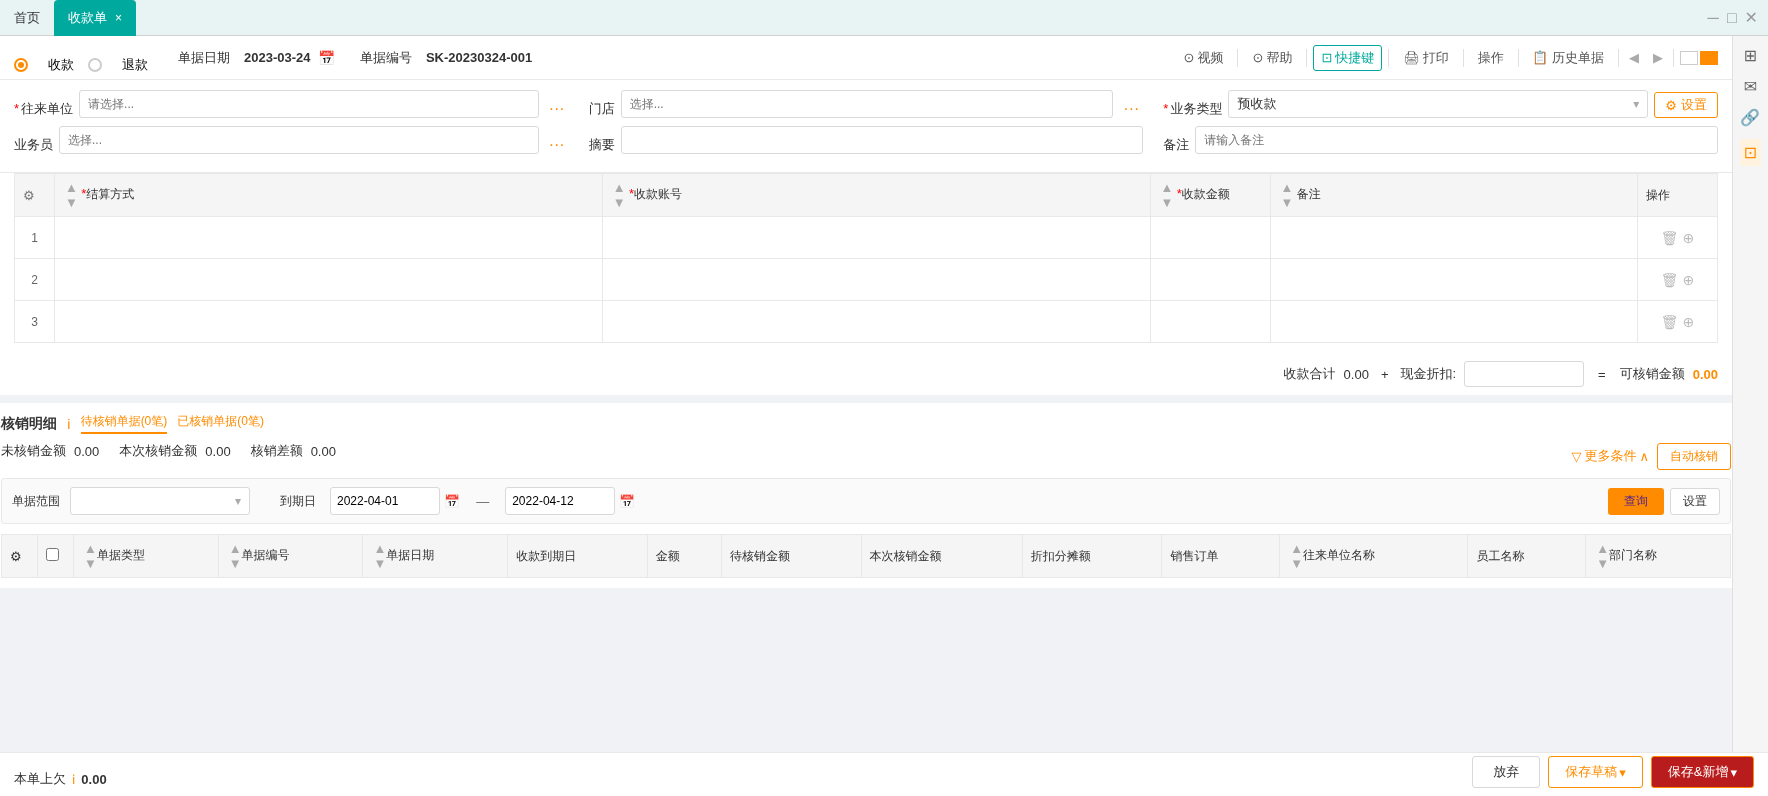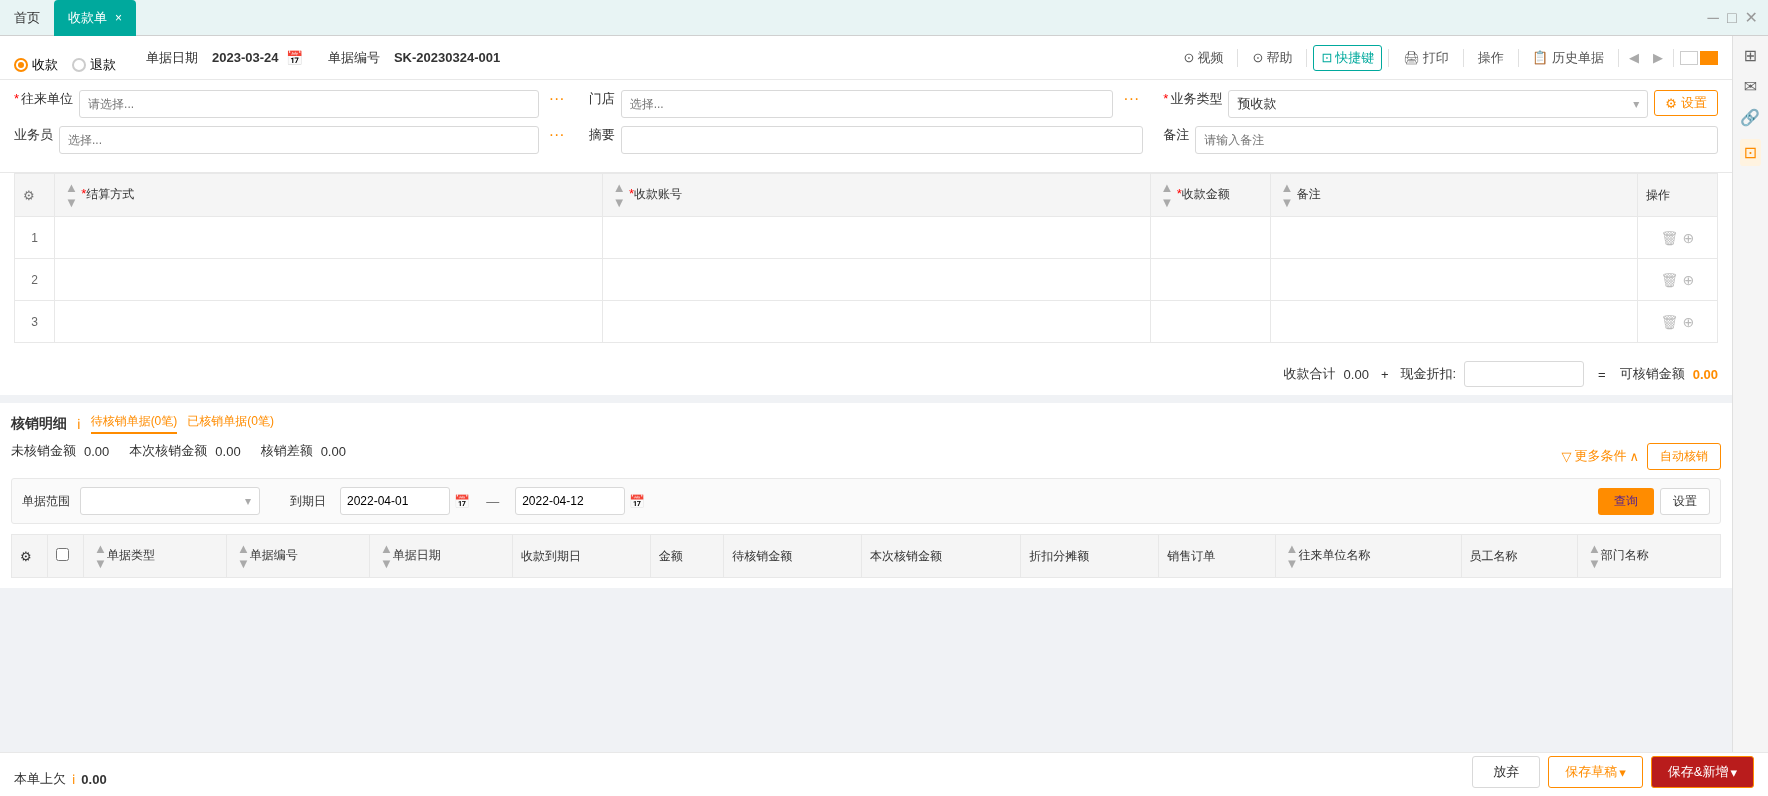--- a/index.html
+++ b/index.html
@@ -19,21 +19,21 @@
     }
     .tab-item .close-icon { margin-left: 8px; font-size: 12px; cursor: pointer; }
     .tab-home { color: #333; }
 
     
     .top-toolbar {
       display: flex; align-items: center; background: #fff; height: 44px;
       padding: 0 14px; border-bottom: 1px solid #e8e8e8; gap: 10px;
     }
     .radio-group { display: flex; align-items: center; gap: 14px; }
-    .radio-item { display: flex; align-items: center; gap: 4px; cursor: pointer; margin-top: 15px; }
+    .radio-item { display: flex; align-items: center; gap: 20px; cursor: pointer; margin-top: 15px; }
     .radio-circle {
       width: 14px; height: 14px; border-radius: 50%; border: 2px solid #ccc;
       display: flex; align-items: center; justify-content: center;
     }
     .radio-circle.checked { border-color: #ff8c00; }
     .radio-circle.checked::after { content: ''; width: 6px; height: 6px; border-radius: 50%; background: #ff8c00; }
 
     .doc-info { display: flex; align-items: center; gap: 8px; font-size: 13px; color: #333; }
     .doc-info label { color: #333; font-weight: normal; }
     .doc-info span { color: #333; font-weight: bold; }
@@ -48,21 +48,21 @@
     .separator { width: 1px; height: 18px; background: #e0e0e0; }
     .layout-icons { display: flex; gap: 2px; }
     .layout-icon { width: 18px; height: 14px; border: 1px solid #ccc; cursor: pointer; }
     .layout-icon.active { background: #ff8c00; border-color: #ff8c00; }
 
     
     .form-area {
       background: #fff; padding: 10px 14px; border-bottom: 1px solid #e8e8e8;
     }
     .form-row { display: flex; align-items: center; gap: 0; margin-bottom: 8px; }
-    .form-field { display: flex; align-items: flex-start; gap: 6px; flex: 1; }
+    .form-field { display: flex; align-items: flex-end; gap: 6px; flex: 1; }
     .form-label { color: #333; white-space: nowrap; min-width: fit-content; }
     .required { color: #f00; margin-right: 2px; }
     .form-input {
       flex: 1; height: 28px; border: 1px solid #d9d9d9; border-radius: 3px;
       padding: 0 8px; color: #999; font-size: 12px; outline: none;
     }
     .more-btn { color: #ff8c00; cursor: pointer; font-size: 16px; padding: 0 4px; }
     .form-select {
       flex: 1; height: 28px; border: 1px solid #d9d9d9; border-radius: 3px;
       padding: 0 8px; color: #333; font-size: 12px; display: flex; align-items: center;
@@ -98,21 +98,21 @@
     .summary-input {
       width: 120px; height: 26px; border: 1px solid #d9d9d9; border-radius: 3px;
       padding: 0 6px; font-size: 12px;
     }
     .summary-value { color: #ff8c00; font-weight: bold; }
 
     
     .section-divider { height: 8px; background: #f0f2f5; }
 
     
-    .recon-section { background: #fff; padding: 10px 11px; }
+    .recon-section { background: #fff; padding: 10px 1px; }
     .recon-header { display: flex; align-items: center; gap: 10px; margin-bottom: 8px; }
     .recon-title { font-size: 14px; font-weight: bold; color: #333; }
     .info-icon { color: #ff8c00; cursor: pointer; font-size: 14px; }
     .recon-tab {
       color: #ff8c00; font-size: 12px; cursor: pointer; border-bottom: 2px solid transparent; padding-bottom: 2px;
     }
     .recon-tab.active { border-bottom-color: #ff8c00; }
 
     .recon-stats { display: flex; align-items: center; gap: 20px; font-size: 12px; color: #333; margin-bottom: 10px; }
     .stat-item { display: flex; align-items: center; gap: 4px; }

